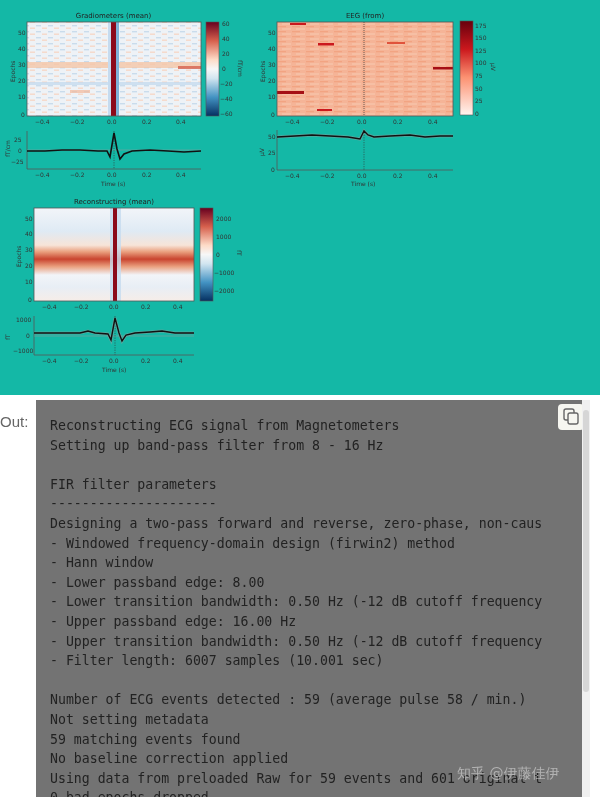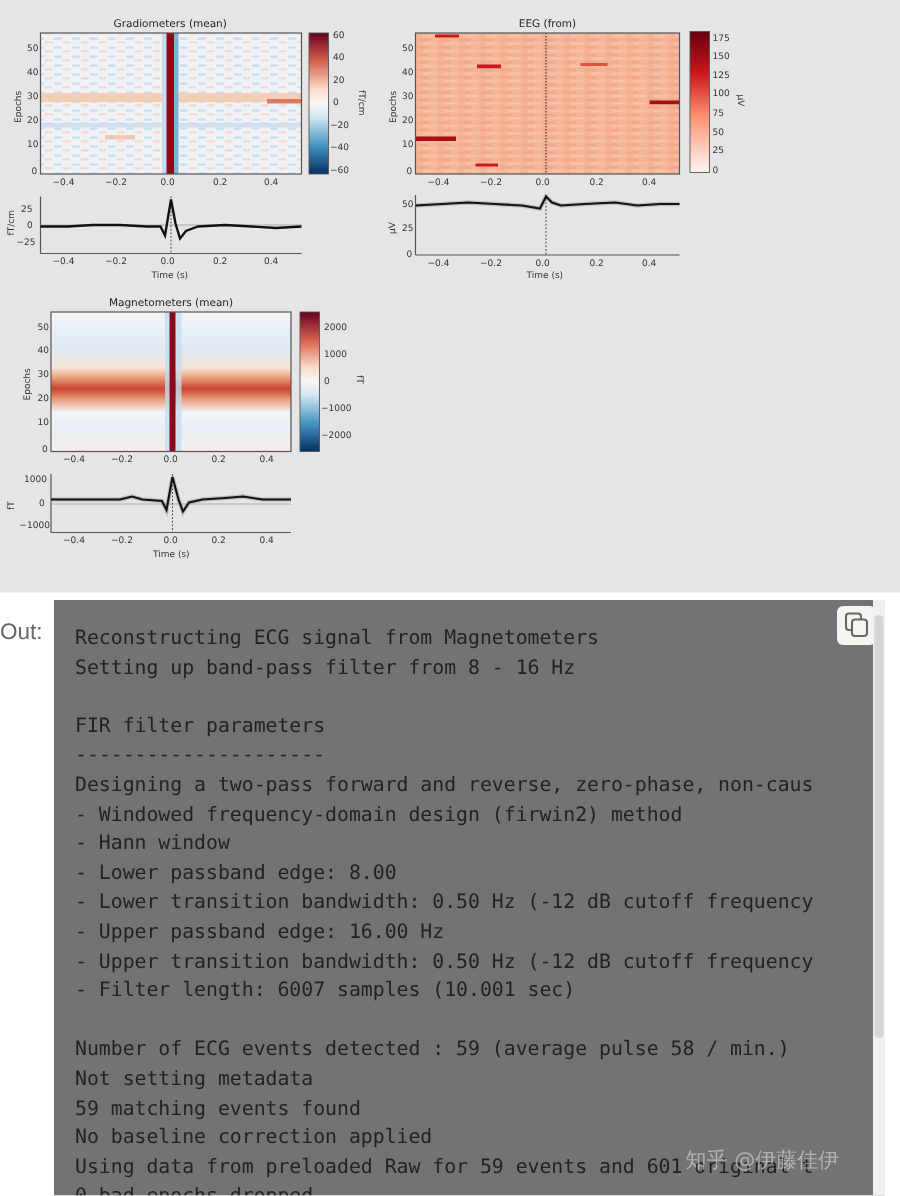--- a/index.html
+++ b/index.html
@@ -1,19 +1,19 @@
 <!DOCTYPE html>
 <html><head>
 <meta charset="utf-8">
 <style>
   * { box-sizing: border-box; margin: 0; padding: 0; }
   html, body { width: 600px; height: 797px; overflow: hidden; background: #ffffff; }
   body { position: relative; font-family: "DejaVu Sans", sans-serif; color: #222; }
 
-  .figure-area { position: absolute; left: 0; top: 0; width: 600px; height: 395px; background: #e5e5e5; }
+  .figure-area { position: absolute; left: 0; top: 0; width: 600px; height: 395px; background: #14b8a6; }
   .panel { position: absolute; }
   .title { position: absolute; font-size: 7px; color: #222; text-align: center; white-space: nowrap; }
   .tick { position: absolute; font-size: 6px; color: #333; white-space: nowrap; }
   .axlabel { position: absolute; font-size: 6px; color: #333; white-space: nowrap; }
   .vlabel { transform: rotate(-90deg); transform-origin: left top; }
   .vlabel-r { transform: rotate(90deg); transform-origin: left top; }
   svg { position: absolute; left: 0; top: 0; overflow: visible; }
 
   .out-label { position: absolute; left: 0; top: 413px; font-family: "Liberation Sans", sans-serif; font-size: 15px; color: #666; }
   .out-box {
@@ -170,21 +170,21 @@
     <div class="axlabel vlabel" style="left:8px;top:156px;">µV</div>
     <div class="tick" style="left:35px;top:172px;">−0.4</div>
     <div class="tick" style="left:70px;top:172px;">−0.2</div>
     <div class="tick" style="left:107px;top:172px;">0.0</div>
     <div class="tick" style="left:143px;top:172px;">0.2</div>
     <div class="tick" style="left:178px;top:172px;">0.4</div>
     <div class="axlabel" style="left:101px;top:180px;">Time (s)</div>
   </div>
 
   <div class="panel" style="left:0;top:195px;width:250px;height:185px;">
-    <div class="title" style="left:34px;top:3px;width:160px;">Magnetometers (mean)</div>
+    <div class="title" style="left:34px;top:3px;width:160px;">Reconstructing (mean)</div>
     <svg width="250" height="185">
       <defs>
         <linearGradient id="magband" x1="0" y1="0" x2="0" y2="1">
           <stop offset="0" stop-color="#f2f5f9"></stop>
           <stop offset="0.25" stop-color="#dfeaf4"></stop>
           <stop offset="0.4" stop-color="#f7e4d8"></stop>
           <stop offset="0.47" stop-color="#eaa07f"></stop>
           <stop offset="0.55" stop-color="#c9442f"></stop>
           <stop offset="0.63" stop-color="#eaa07f"></stop>
           <stop offset="0.72" stop-color="#f2f4f8"></stop>

